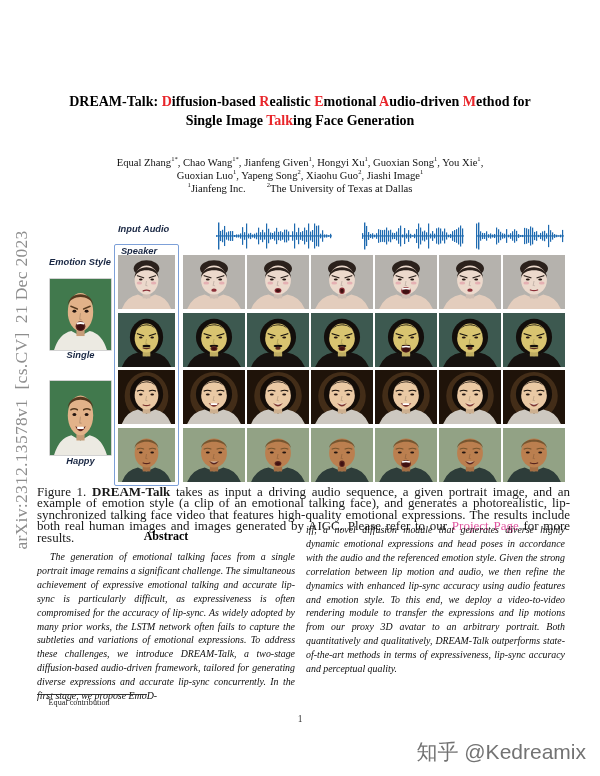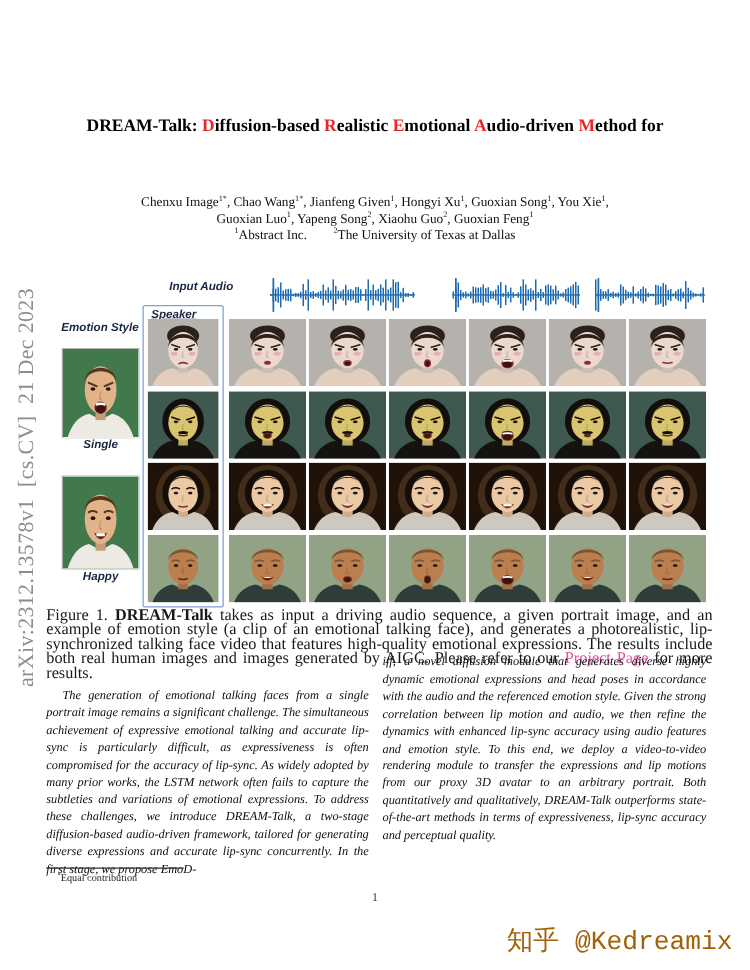--- a/index.html
+++ b/index.html
@@ -34,27 +34,28 @@
         font-size:21px;color:#dedede;}
 </style>
 </head>
 <body>
 
 <div class="page">
 
   <div class="arxiv-sidebar">arXiv:2312.13578v1  [cs.CV]  21 Dec 2023</div>
 
   <div class="title-line" style="top:92px"><span>DREAM-Talk: </span><span style="color: rgb(232, 37, 42);">D</span><span>iffusion-based </span><span style="color: rgb(232, 37, 42);">R</span><span>ealistic </span><span style="color: rgb(232, 37, 42);">E</span><span>motional </span><span style="color: rgb(232, 37, 42);">A</span><span>udio-driven </span><span style="color: rgb(232, 37, 42);">M</span><span>ethod for</span></div>
-
-  <div class="auth-line" style="top:156px"><span>Chenxu Image</span><sup>1*</sup><span>, Chao Wang</span><sup>1*</sup><span>, Jianfeng Given</span><sup>1</sup><span>, Hongyi Xu</span><sup>1</sup><span>, Guoxian Song</span><sup>1</sup><span>, You Xie</span><sup>1</sup><span>,</span></div>
-  <div class="auth-line" style="top:169px"><span>Guoxian Luo</span><sup>1</sup><span>, Yapeng Song</span><sup>2</sup><span>, Xiaohu Guo</span><sup>2</sup><span>, Guoxian Feng</span><sup>1</sup></div>
-  <div class="auth-line" style="top:182px"><sup>1</sup><span>Abstract Inc.  </span><sup>2</sup><span>The University of Texas at Dallas</span></div>
+  <div class="title-line" style="top:111px"><span>Single Image </span><span style="color: rgb(232, 37, 42);">Talk</span><span>ing Face Generation</span></div>
+
+  <div class="auth-line" style="top:156px"><span>Equal Zhang</span><sup>1*</sup><span>, Chao Wang</span><sup>1*</sup><span>, Jianfeng Given</span><sup>1</sup><span>, Hongyi Xu</span><sup>1</sup><span>, Guoxian Song</span><sup>1</sup><span>, You Xie</span><sup>1</sup><span>,</span></div>
+  <div class="auth-line" style="top:169px"><span>Guoxian Luo</span><sup>1</sup><span>, Yapeng Song</span><sup>2</sup><span>, Xiaohu Guo</span><sup>2</sup><span>, Jiashi Image</span><sup>1</sup></div>
+  <div class="auth-line" style="top:182px"><sup>1</sup><span>Jianfeng Inc.  </span><sup>2</sup><span>The University of Texas at Dallas</span></div>
 
   <div class="abs" id="figure1" style="left:0;top:0;width:600px;height:0;">
-    <div class="fig-label" style="left:118px;top:224px;width:86px;text-align:center;">Input Audio</div>
+    <div class="fig-label" style="left:118px;top:224px;width:86px;text-align:left;">Input Audio</div>
     <div class="abs" id="waveform" style="left:214px;top:221px;width:352px;height:30px;"><svg width="352" height="30" viewBox="0 0 352 30">
           <rect x="2" y="14.4" width="116" height="1.1" fill="#1e6ab0"></rect>
           <rect x="4" y="1.5" width="1.4" height="27" fill="#1e6ab0"></rect>
           <rect x="2" y="14.329132014777548" width="1.2" height="1.3417359704449046" fill="#1e6ab0"></rect>
           <rect x="4" y="9.688822655784755" width="1.2" height="10.622354688430491" fill="#1e6ab0"></rect>
           <rect x="6" y="9.936377254676785" width="1.2" height="10.12724549064643" fill="#1e6ab0"></rect>
           <rect x="8" y="8.774841349590398" width="1.2" height="12.450317300819204" fill="#1e6ab0"></rect>
           <rect x="10" y="4.965110429315768" width="1.2" height="20.069779141368464" fill="#1e6ab0"></rect>
           <rect x="12" y="11.34023685862278" width="1.2" height="7.319526282754438" fill="#1e6ab0"></rect>
           <rect x="14" y="10.391774893706891" width="1.2" height="9.216450212586215" fill="#1e6ab0"></rect>
@@ -735,21 +736,22 @@
             <ellipse cx="36" cy="25.4" rx="1.9" ry="1.15" fill="#241510"></ellipse>
             <path d="M30 27 L29.2 31.6 L31 32" stroke="#000" stroke-opacity="0.16" stroke-width="1" fill="none"></path>
             <path d="M26.5 36.3 Q30 37.4 33.5 36.3" stroke="#58241e" stroke-width="1.3" fill="none" stroke-linecap="round"></path>
           </svg>
         </div>
       </div>
   </div>
 
   <div class="caption"><span>Figure 1. </span><span style="font-weight: bold;">DREAM-Talk</span><span> takes as input a driving audio sequence, a given portrait image, and an example of emotion style (a clip of an emotional talking face), and generates a photorealistic, lip-synchronized talking face video that features high-quality emotional expressions. The results include both real human images and images generated by AIGC. Please refer to our </span><span style="color: rgb(224, 85, 159);">Project Page</span><span> for more results.</span></div>
 
+  <div class="abstract-h">Abstract</div>
   <div class="col-par col-left">The generation of emotional talking faces from a single portrait image remains a significant challenge. The simultaneous achievement of expressive emotional talking and accurate lip-sync is particularly difficult, as expressiveness is often compromised for the accuracy of lip-sync. As widely adopted by many prior works, the LSTM network often fails to capture the subtleties and variations of emotional expressions. To address these challenges, we introduce DREAM-Talk, a two-stage diffusion-based audio-driven framework, tailored for generating diverse expressions and accurate lip-sync concurrently. In the first stage, we propose EmoD-</div>
   <div class="col-par col-right">iff, a novel diffusion module that generates diverse highly dynamic emotional expressions and head poses in accordance with the audio and the referenced emotion style. Given the strong correlation between lip motion and audio, we then refine the dynamics with enhanced lip-sync accuracy using audio features and emotion style. To this end, we deploy a video-to-video rendering module to transfer the expressions and lip motions from our proxy 3D avatar to an arbitrary portrait. Both quantitatively and qualitatively, DREAM-Talk outperforms state-of-the-art methods in terms of expressiveness, lip-sync accuracy and perceptual quality.</div>
 
   <div class="foot-rule"></div>
   <div class="footnote"><sup>*</sup><span>Equal contribution</span></div>
 
   <div class="pagenum">1</div>
-  <div class="watermark" id="watermark" style="color: #a16207; font-family: Liberation Mono, monospace;">知乎 @Kedreamix</div>
+  <div class="watermark" id="watermark" style="color: #737373;">知乎 @Kedreamix</div>
 </div>
 
 </body></html>

